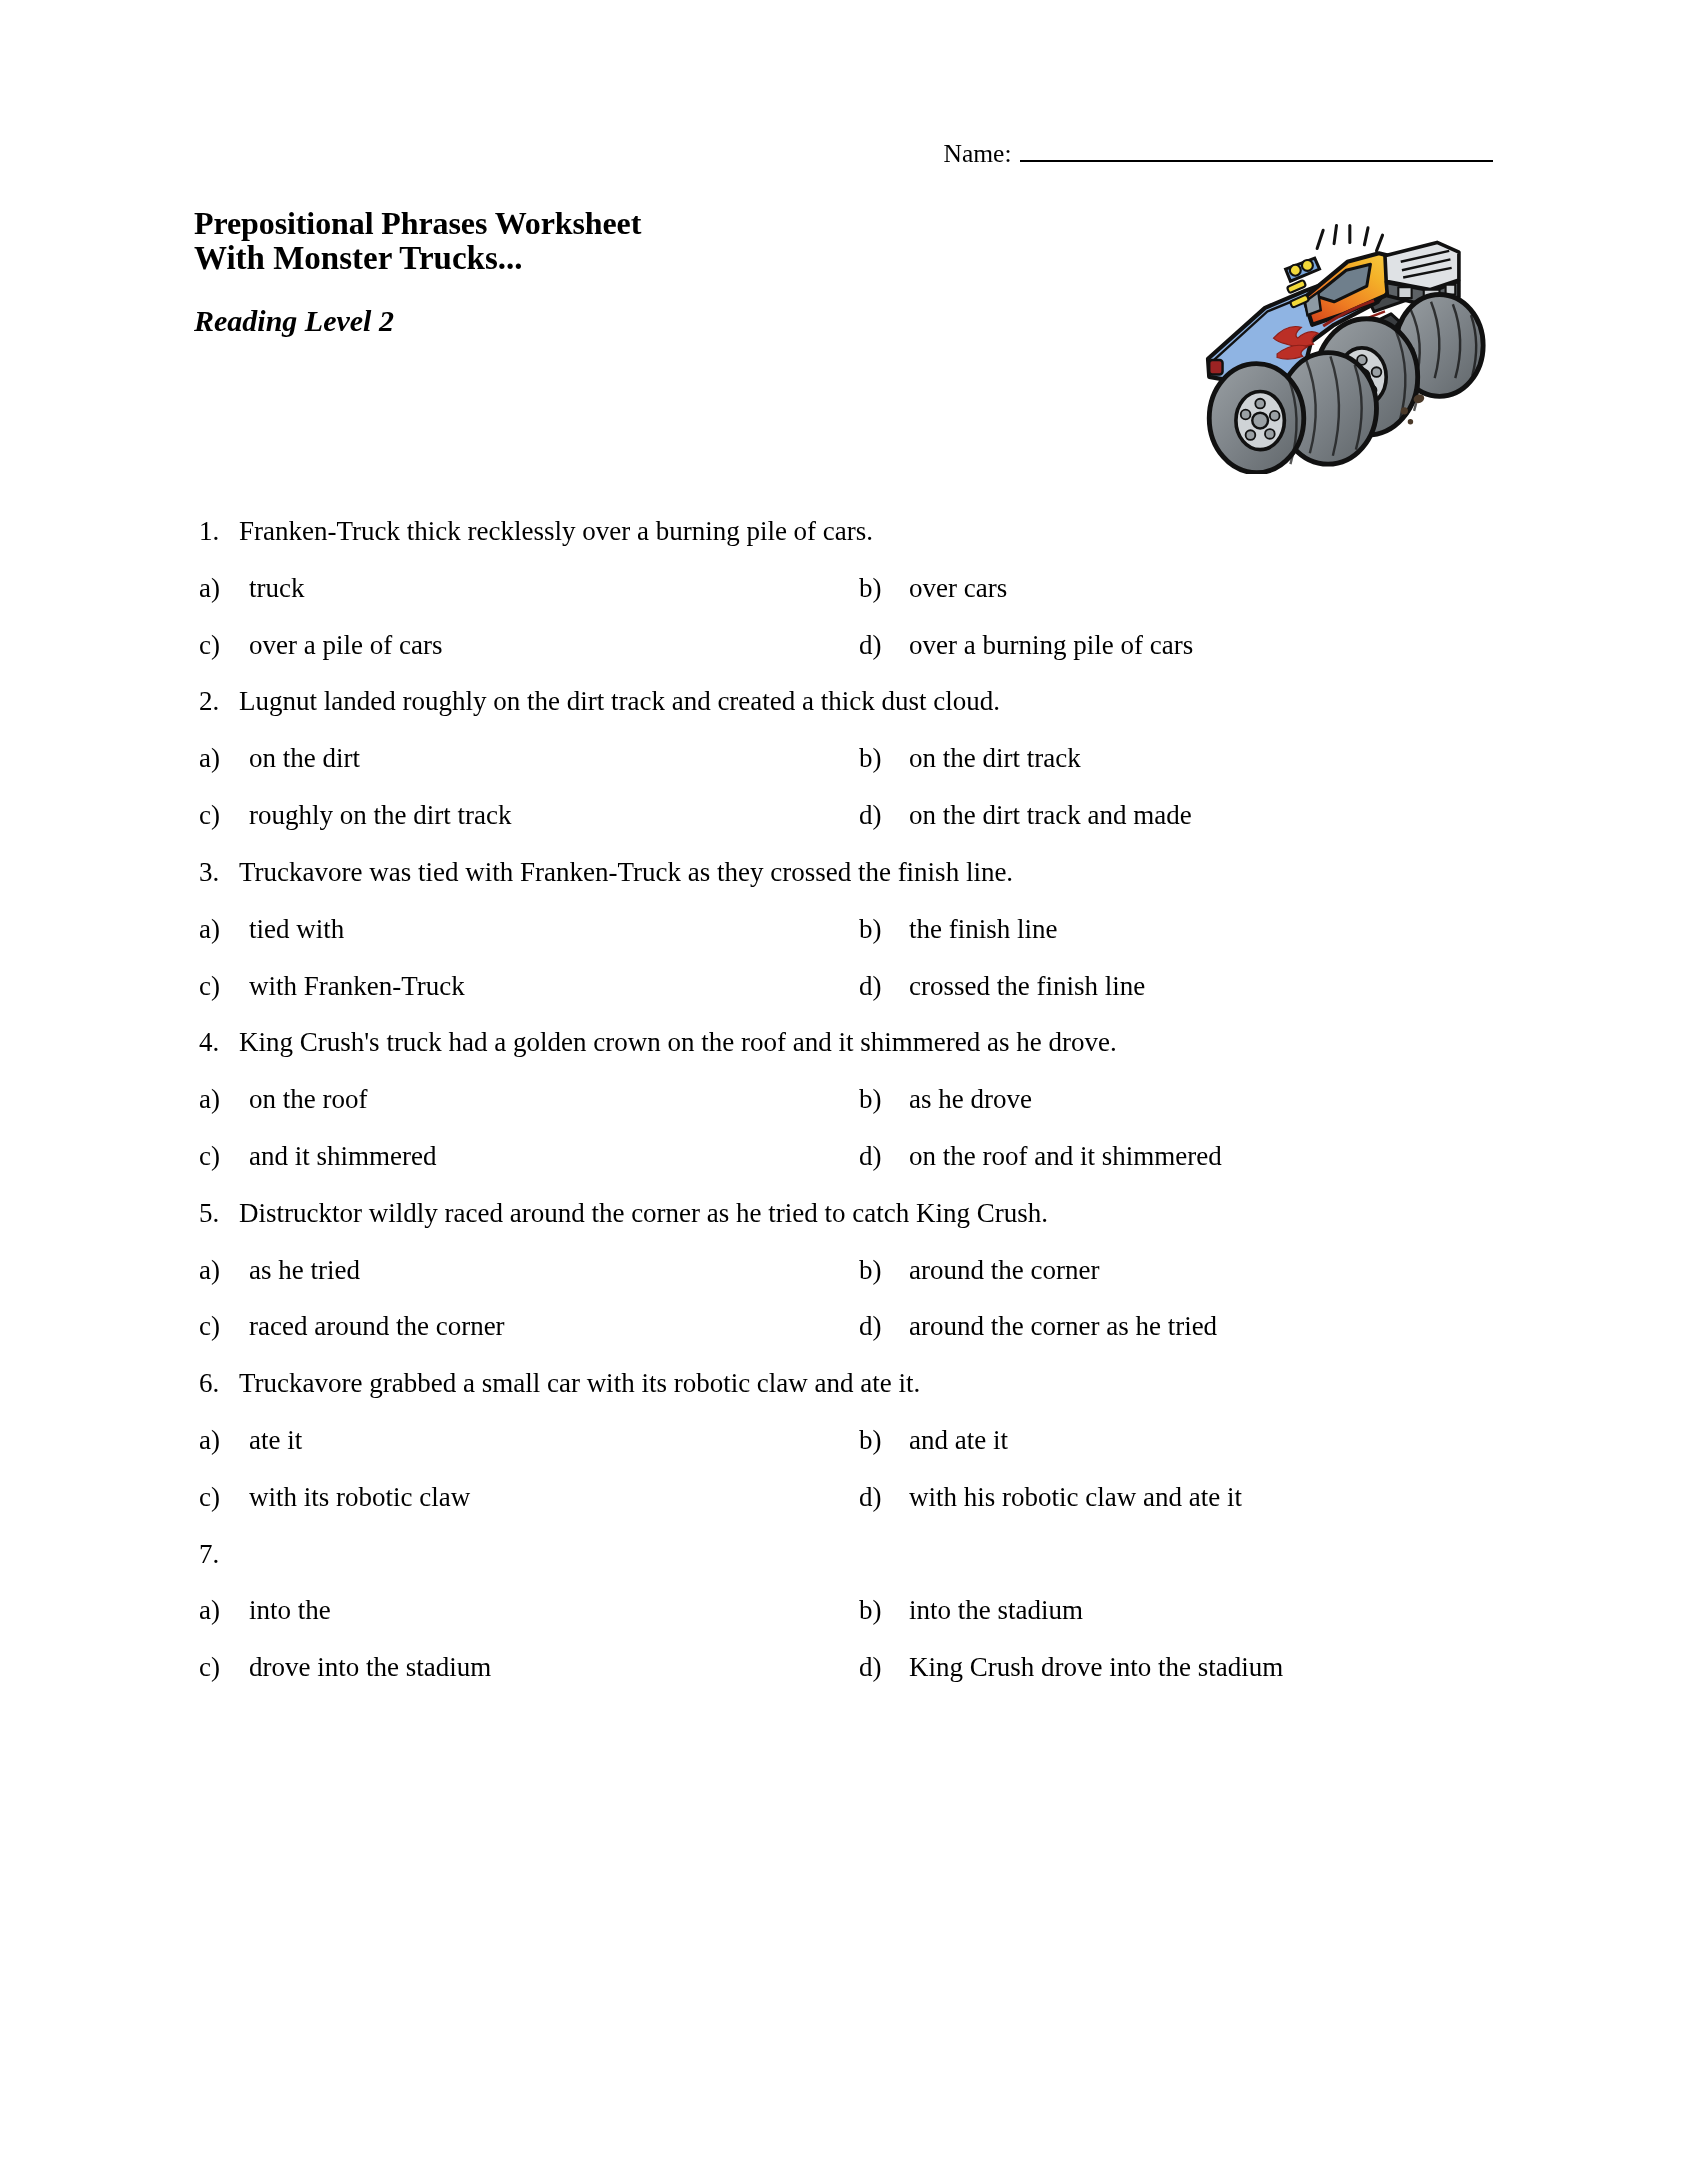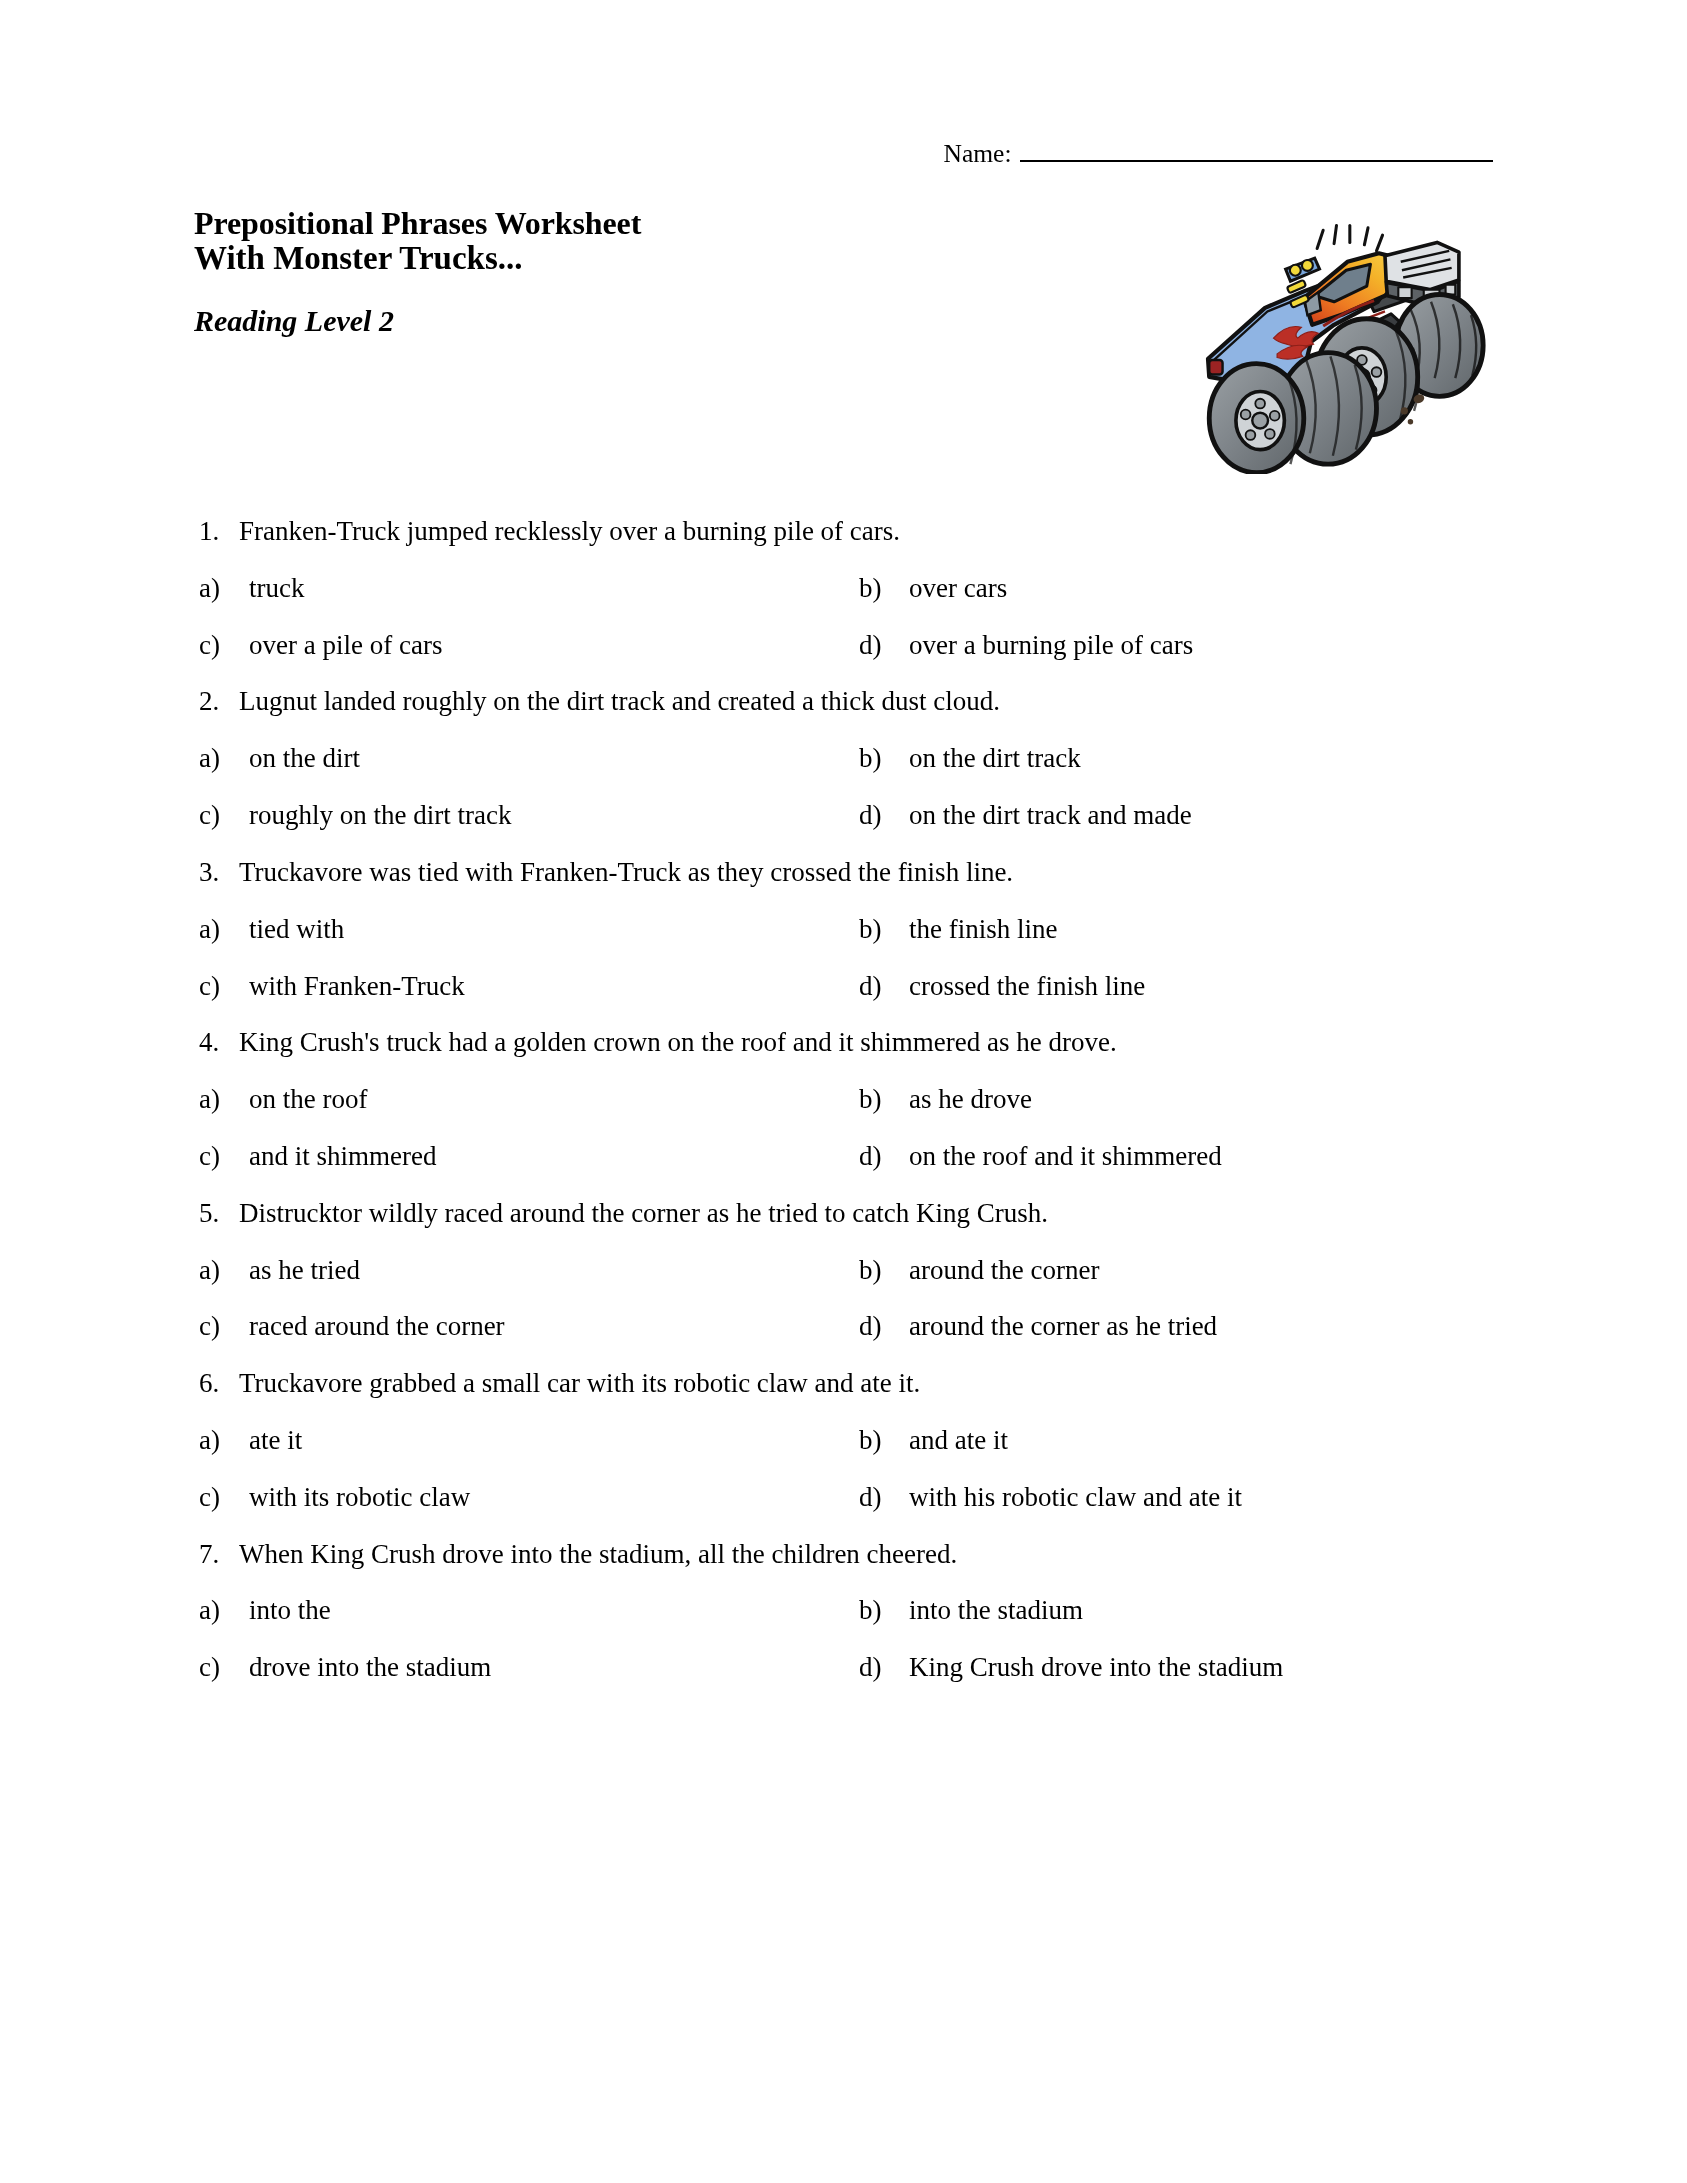--- a/index.html
+++ b/index.html
@@ -312,21 +312,21 @@
         <circle cx="372" cy="374" r="4.5"></circle>
       </g>
     </svg>
   </div>
 
   <div class="questions">
 
     <div class="question">
       <div class="q-line">
         <span class="q-num">1.</span>
-        <span class="q-text">Franken-Truck jumped recklessly over a burning pile of cars.</span>
+        <span class="q-text">Franken-Truck thick recklessly over a burning pile of cars.</span>
       </div>
       <div class="opt-row">
         <div class="opt opt-left">
           <span class="opt-letter">a)</span>
           <span class="opt-text">truck</span>
         </div>
         <div class="opt opt-right">
           <span class="opt-letter">b)</span>
           <span class="opt-text">over cars</span>
         </div>
@@ -474,21 +474,20 @@
         <div class="opt opt-right">
           <span class="opt-letter">d)</span>
           <span class="opt-text">with his robotic claw and ate it</span>
         </div>
       </div>
     </div>
 
     <div class="question">
       <div class="q-line">
         <span class="q-num">7.</span>
-        <span class="q-text">When King Crush drove into the stadium, all the children cheered.</span>
       </div>
       <div class="opt-row">
         <div class="opt opt-left">
           <span class="opt-letter">a)</span>
           <span class="opt-text">into the</span>
         </div>
         <div class="opt opt-right">
           <span class="opt-letter">b)</span>
           <span class="opt-text">into the stadium</span>
         </div>

